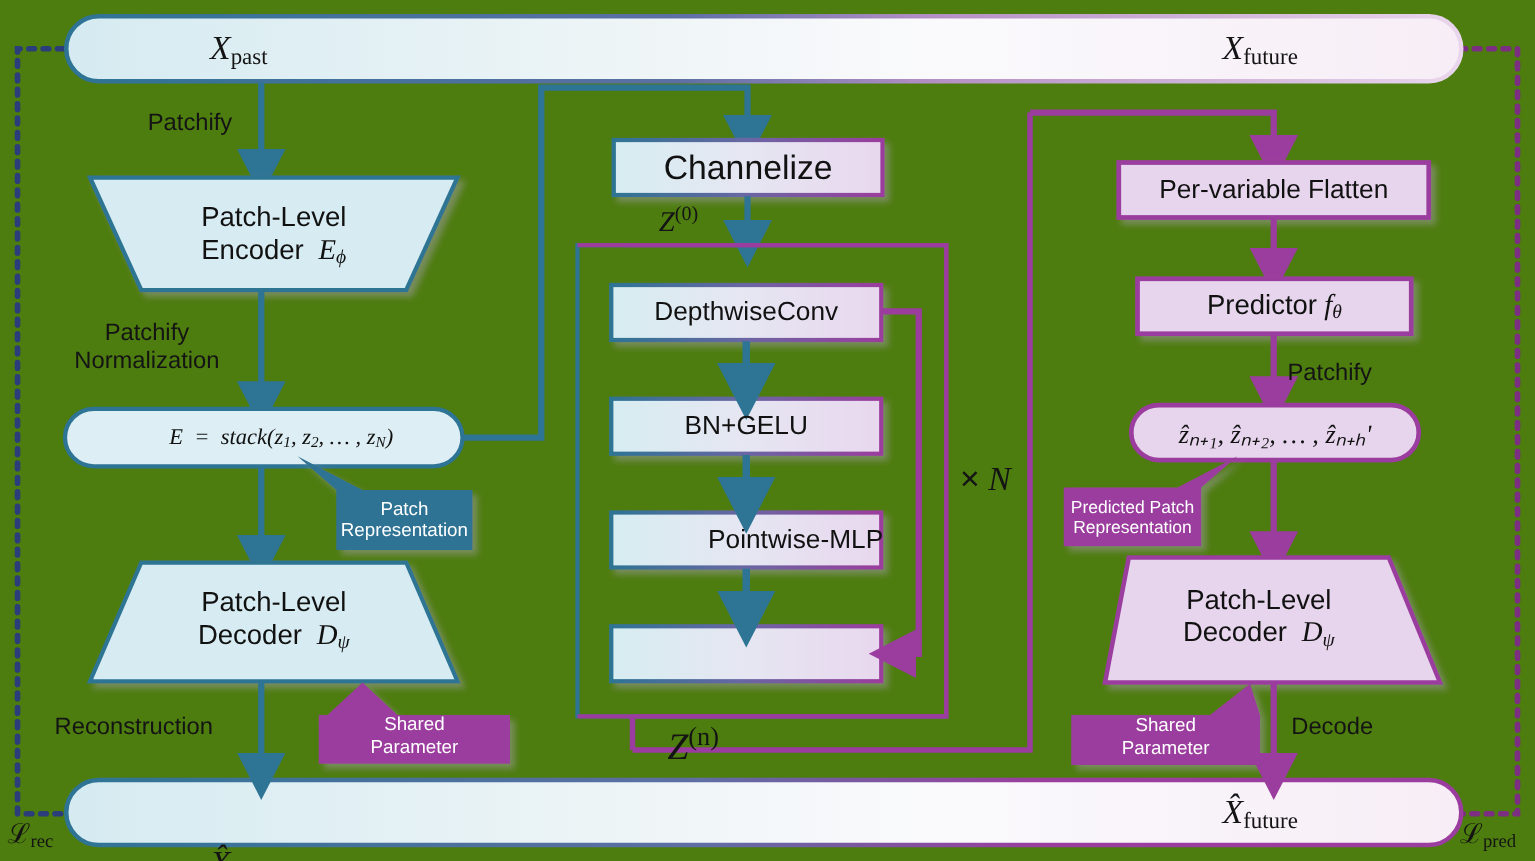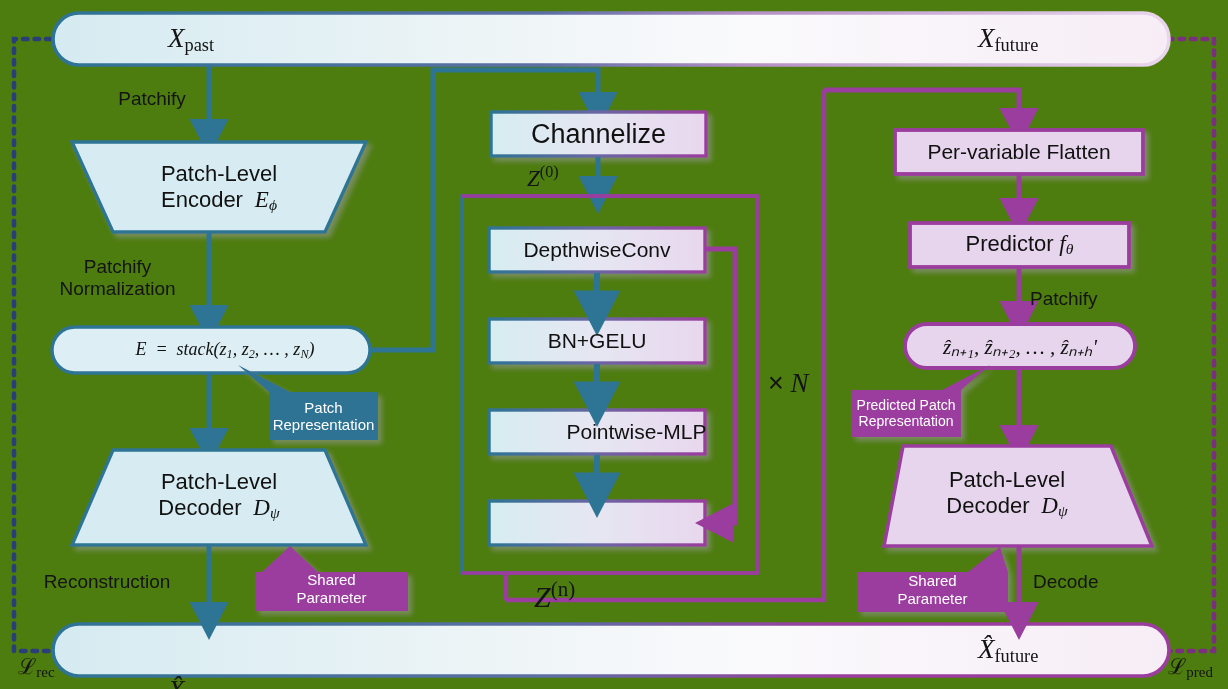--- a/index.html
+++ b/index.html
@@ -155,21 +155,21 @@
   <span>X</span><span class="sub">future</span>
 </div>
 
 <div class="lbl math" style="left:168px;top:634px;font-size:27px;margin-top:41px;">
   <span>X̂</span><span class="sub">past</span>
 </div>
 <div class="lbl math" style="left:978px;top:634px;font-size:27px;">
   <span>X̂</span><span class="sub">future</span>
 </div>
 
-<div class="lbl math" style="left:18px;top:655px;font-size:22px;">
+<div class="lbl math" style="left:6px;top:655px;font-size:22px;">
   <span class="upr">ℒ</span><span class="sub">rec</span>
 </div>
 <div class="lbl math" style="left:1168px;top:655px;font-size:22px;">
   <span class="upr">ℒ</span><span class="sub">pred</span>
 </div>
 
 <div class="edgelabel" style="left:92px;top:88px;width:120px;">Patchify</div>
 
 <div class="boxtext" style="left:113px;top:152px;width:212px;height:72px;font-size:22px;">
   <div>

